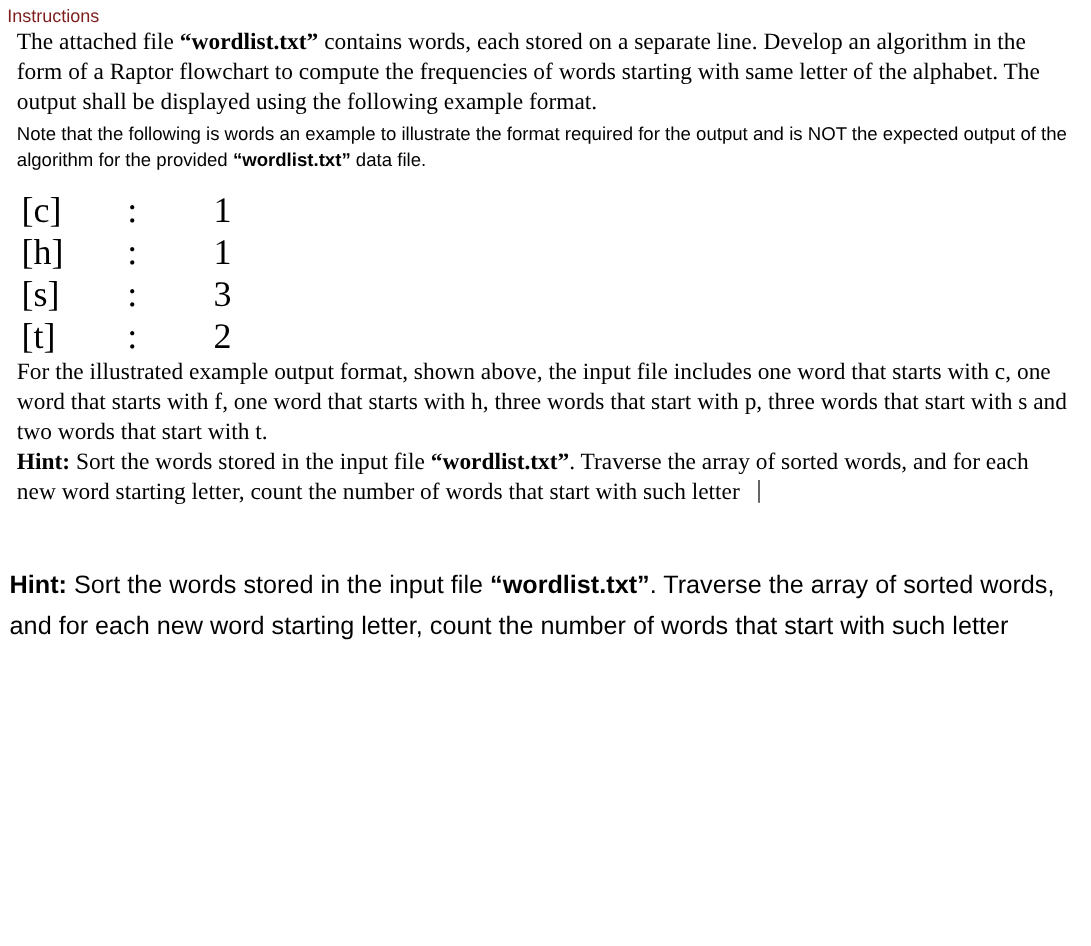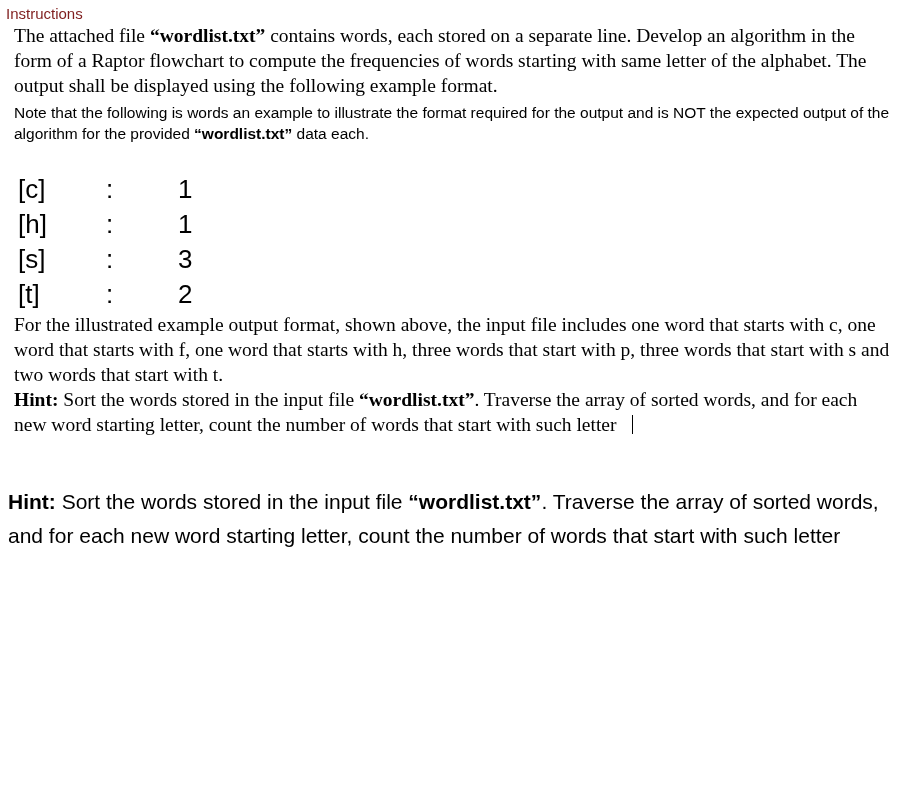--- a/index.html
+++ b/index.html
@@ -53,24 +53,24 @@
     line-height: 21px;
     margin: 4px 0 0 0;
   }
 
   .bold {
     font-weight: bold;
     text-align: right;
   }
 
   .mono-output {
-    font-family: Liberation Sans, sans-serif;
-    font-size: 26px;
+    font-family: Liberation Serif, serif;
+    font-size: 30px;
     line-height: 35px;
-    margin-top: 28px;
+    margin-top: 14px;
     padding-left: 4px;
     letter-spacing: 0px;
   }
   .mono-row {
     white-space: pre;
   }
   .mono-key { display: inline-block; width: 88px; }
   .mono-colon { display: inline-block; width: 72px; }
   .mono-val { display: inline-block; }
 
@@ -108,21 +108,21 @@
 <body>
 
 <div class="page">
 
   <div class="instructions-label">Instructions</div>
 
   <div class="body-block">
 
     <p class="serif para-main"><span>The attached file </span><span class="bold">“wordlist.txt”</span><span> contains words, each stored on a separate line.  Develop an algorithm in the form of a Raptor flowchart to compute the frequencies of words starting with same letter of the alphabet. The output shall be displayed using the following example format.</span></p>
 
-    <p class="note-small"><span>Note that the following is words an example to illustrate the format required for the output and is NOT the expected output of the algorithm for the provided </span><span class="bold">“wordlist.txt”</span><span> data each.</span></p>
+    <p class="note-small"><span>Note that the following is words an example to illustrate the format required for the output and is NOT the expected output of the algorithm for the provided </span><span class="bold">“wordlist.txt”</span><span> data file.</span></p>
 
     <div class="mono-output">
       <div class="mono-row"><span class="mono-key">[c]</span><span class="mono-colon">:</span><span class="mono-val">1</span></div>
       <div class="mono-row"><span class="mono-key">[h]</span><span class="mono-colon">:</span><span class="mono-val">1</span></div>
       <div class="mono-row"><span class="mono-key">[s]</span><span class="mono-colon">:</span><span class="mono-val">3</span></div>
       <div class="mono-row"><span class="mono-key">[t]</span><span class="mono-colon">:</span><span class="mono-val">2</span></div>
     </div>
 
     <p class="serif para-explain">For the illustrated example output format, shown above, the input file includes one word that starts with c, one word that starts with f, one word that starts with h, three words that start with p, three words that start with s and two words that start with t.</p>
 

